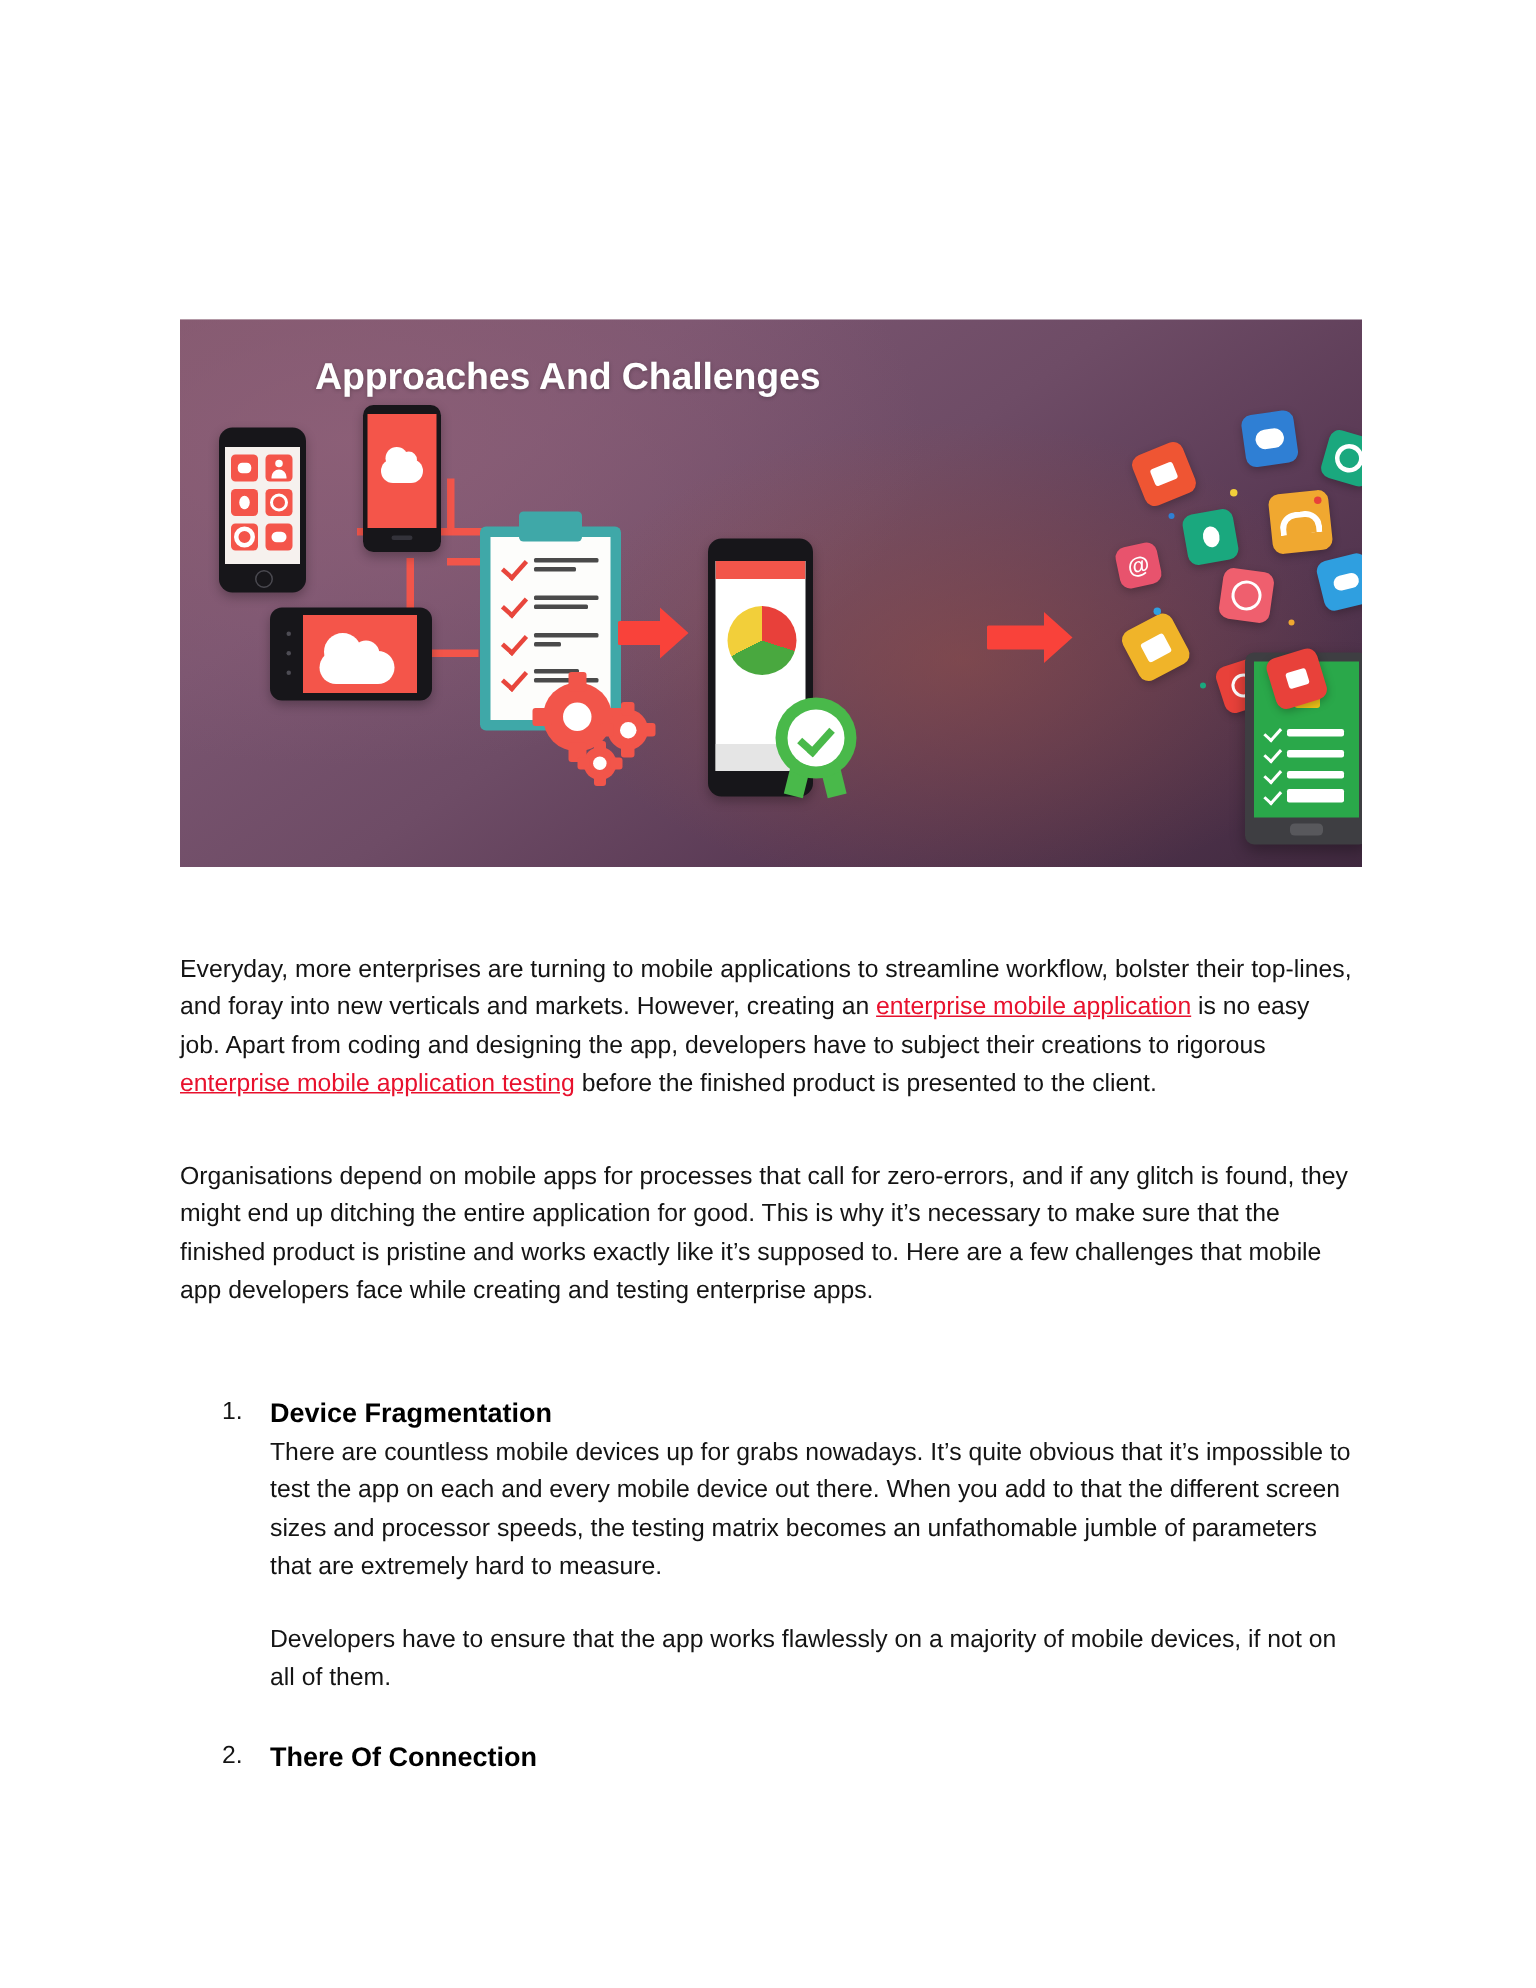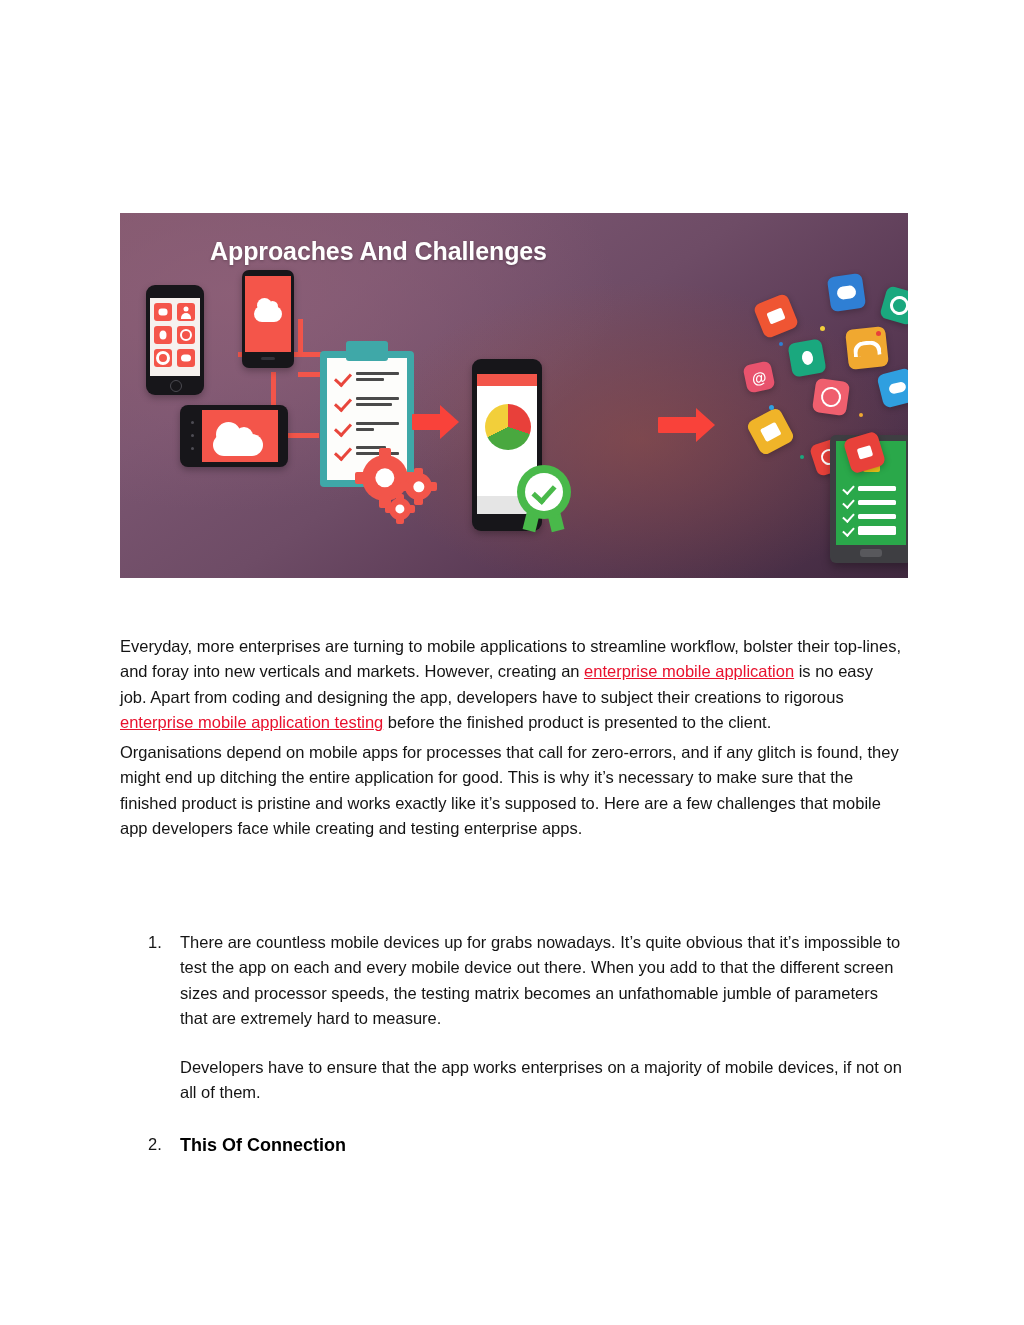--- a/index.html
+++ b/index.html
@@ -249,21 +249,21 @@
   }
 
   
   .body-text {
     position: absolute;
     font-size: 16.5px;
     line-height: 25.4px;
     color: #141414;
   }
   #para1 { left: 120px; top: 634px; width: 782px; }
-  #para2 { left: 120px; top: 740px; width: 782px; }
+  #para2 { left: 120px; top: 772px; width: 782px; }
 
   a.doclink {
     color: #e8112d;
     text-decoration: underline;
     text-decoration-color: #e8112d;
   }
 
   .numlist {
     position: absolute;
     left: 148px;
@@ -496,27 +496,28 @@
   </div>
 
   <p class="body-text" id="para1" style="margin:0;"><span>Everyday, more enterprises are turning to mobile applications to streamline workflow, bolster their top-lines, and foray into new verticals and markets. However, creating an </span><a class="doclink" href="#">enterprise mobile application</a><span> is no easy job. Apart from coding and designing the app, developers have to subject their creations to rigorous </span><a class="doclink" href="#">enterprise mobile application testing</a><span> before the finished product is presented to the client.</span></p>
 
   <p class="body-text" id="para2" style="margin:0;">Organisations depend on mobile apps for processes that call for zero-errors, and if any glitch is found, they might end up ditching the entire application for good. This is why it’s necessary to make sure that the finished product is pristine and works exactly like it’s supposed to. Here are a few challenges that mobile app developers face while creating and testing enterprise apps.</p>
 
   <ol class="numlist">
 
     <li class="li-row">
       <span class="li-num">1.</span>
+      <div class="li-head">Device Fragmentation</div>
       <div class="li-para">There are countless mobile devices up for grabs nowadays. It’s quite obvious that it’s impossible to test the app on each and every mobile device out there. When you add to that the different screen sizes and processor speeds, the testing matrix becomes an unfathomable jumble of parameters that are extremely hard to measure.</div>
       <div class="li-gap"></div>
-      <div class="li-para">Developers have to ensure that the app works enterprises on a majority of mobile devices, if not on all of them.</div>
+      <div class="li-para">Developers have to ensure that the app works flawlessly on a majority of mobile devices, if not on all of them.</div>
     </li>
 
     <li class="item2-spacer"></li>
 
     <li class="li-row">
       <span class="li-num">2.</span>
-      <div class="li-head">This Of Connection</div>
+      <div class="li-head">There Of Connection</div>
     </li>
 
   </ol>
 
 </div>
 
 </body></html>

